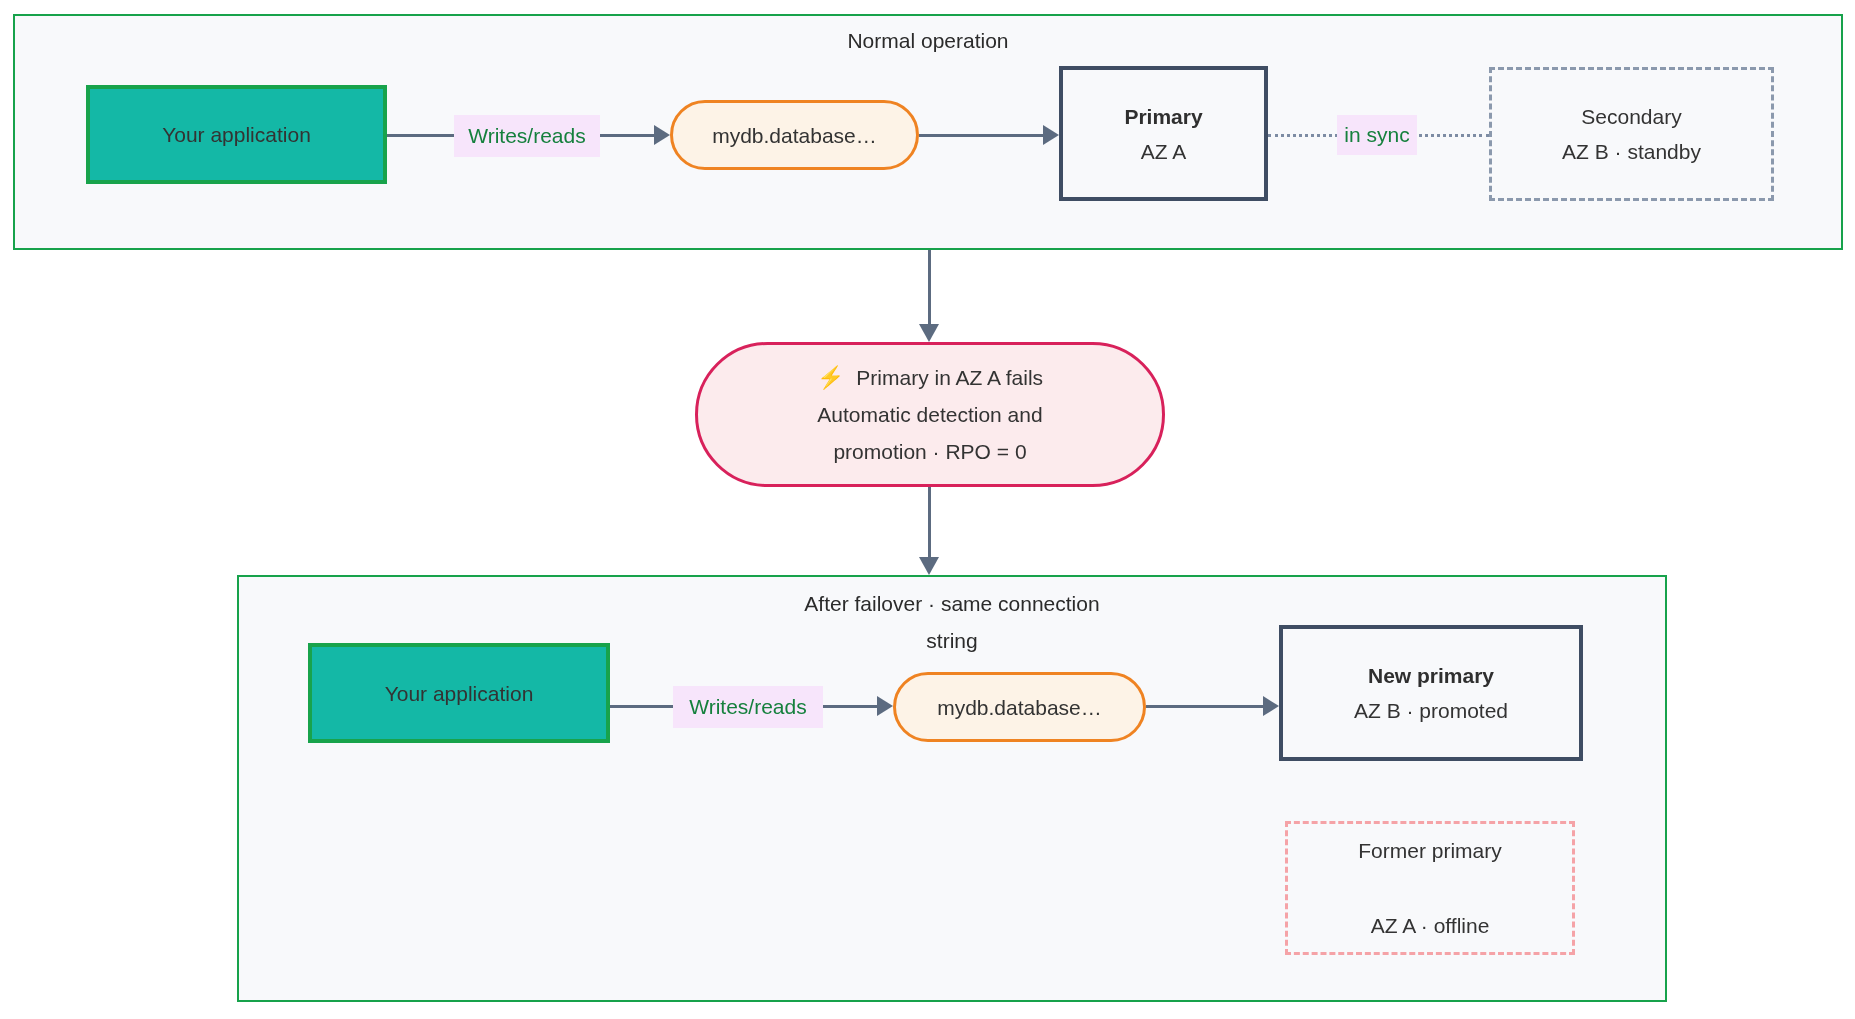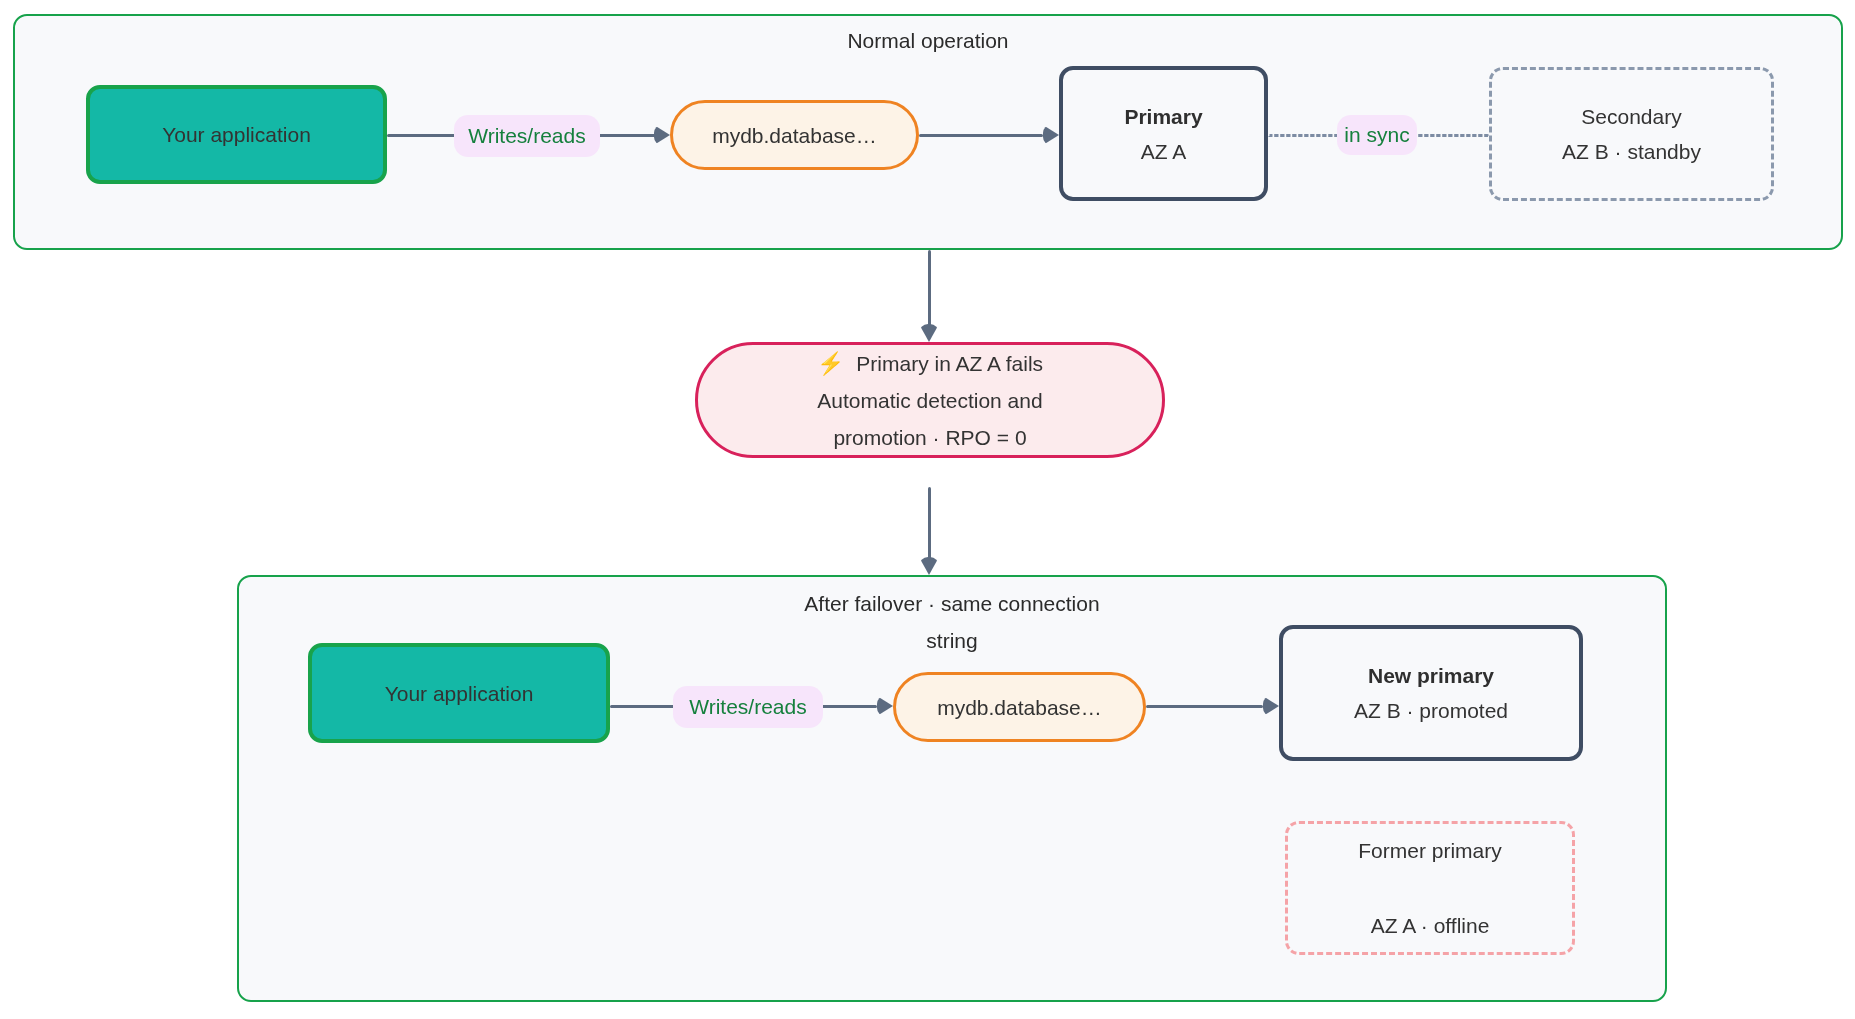--- a/index.html
+++ b/index.html
@@ -1,15 +1,15 @@
 <!DOCTYPE html>
 <html><head>
 <meta charset="utf-8">
 <style>
-  * { box-sizing: border-box; margin: 0; padding: 0; border-radius: 14px; }
+  * { box-sizing: border-box; margin: 0; padding: 0; }
   html, body { background: #ffffff; }
   .stage {
     position: relative;
     width: 1855px;
     height: 1019px;
     background: #ffffff;
     font-family: "Liberation Sans", sans-serif;
     color: #333333;
     overflow: hidden;
   }
@@ -110,21 +110,21 @@
 
     <div class="node standby-node" style="left:1474px; top:51px; width:285px; height:134px;">
       <span>Secondary</span>
       <span>AZ B · standby</span>
     </div>
   </div>
 
   <div class="vline" style="left:928px; top:250px; height:78px;"></div>
   <div class="ah-down" style="left:919px; top:324px;"></div>
 
-  <div class="node stadium-node" style="left:695px; top:342px; width:470px; height:116px;">
+  <div class="node stadium-node" style="left:695px; top:342px; width:470px; height:145px;">
     <span>
       <span class="bolt">⚡</span><span>Primary in AZ A fails</span>
     </span>
     <span>Automatic detection and</span>
     <span>promotion · RPO = 0</span>
   </div>
 
   <div class="vline" style="left:928px; top:487px; height:72px;"></div>
   <div class="ah-down" style="left:919px; top:557px;"></div>
 

